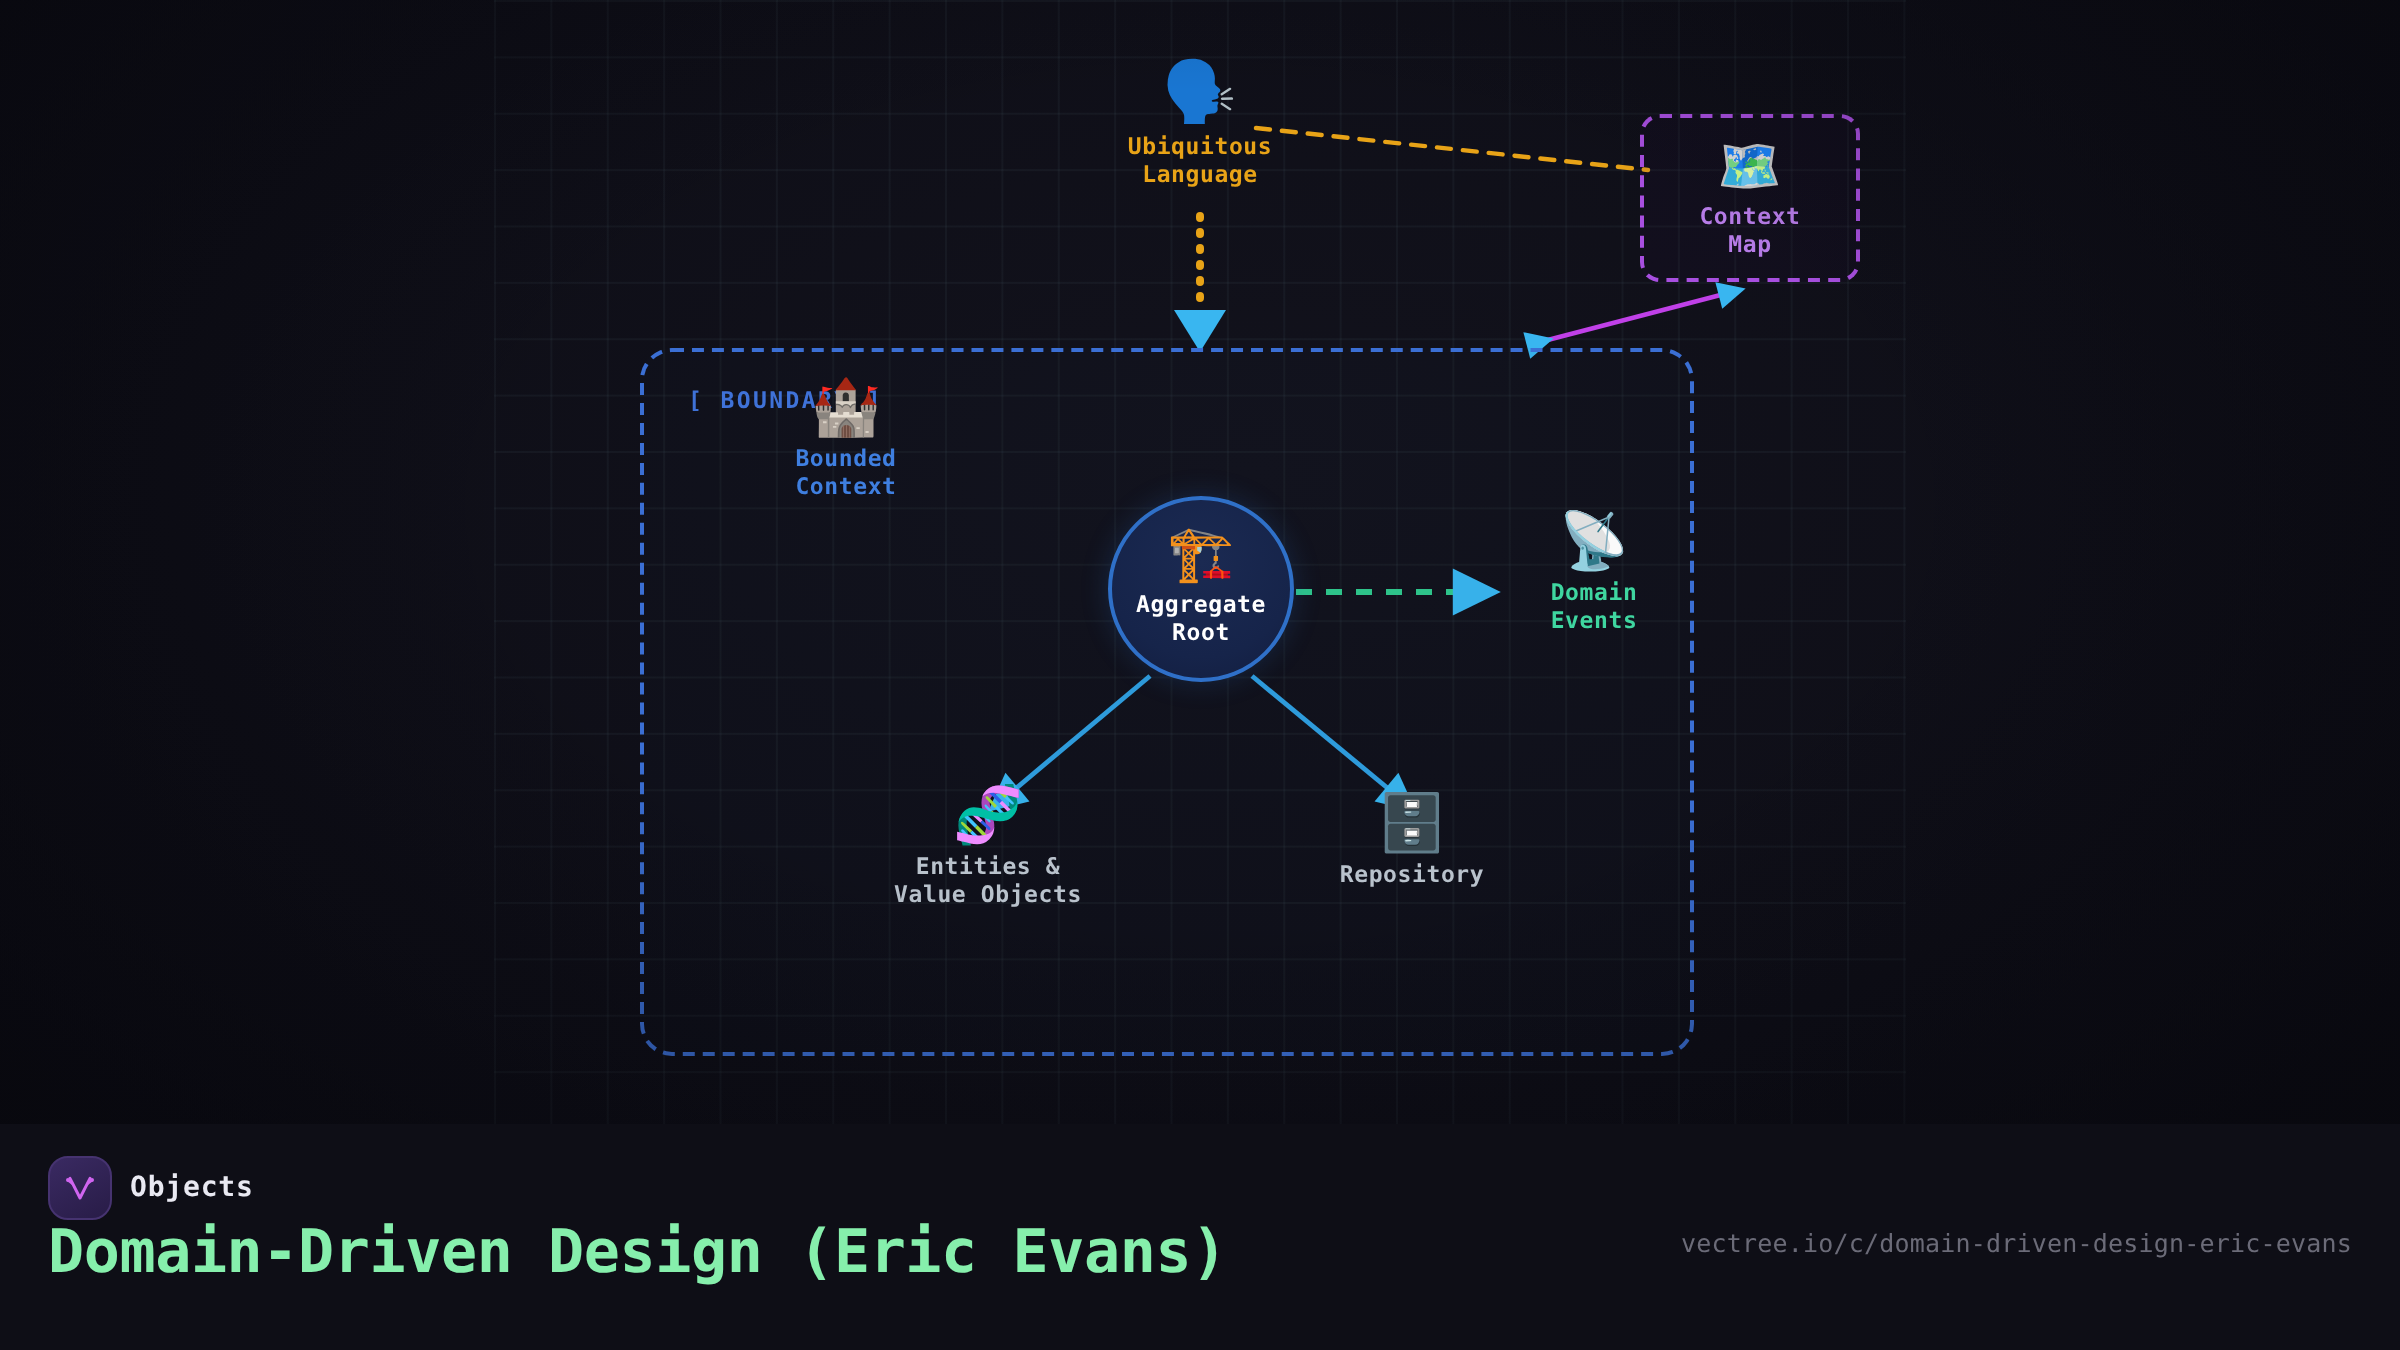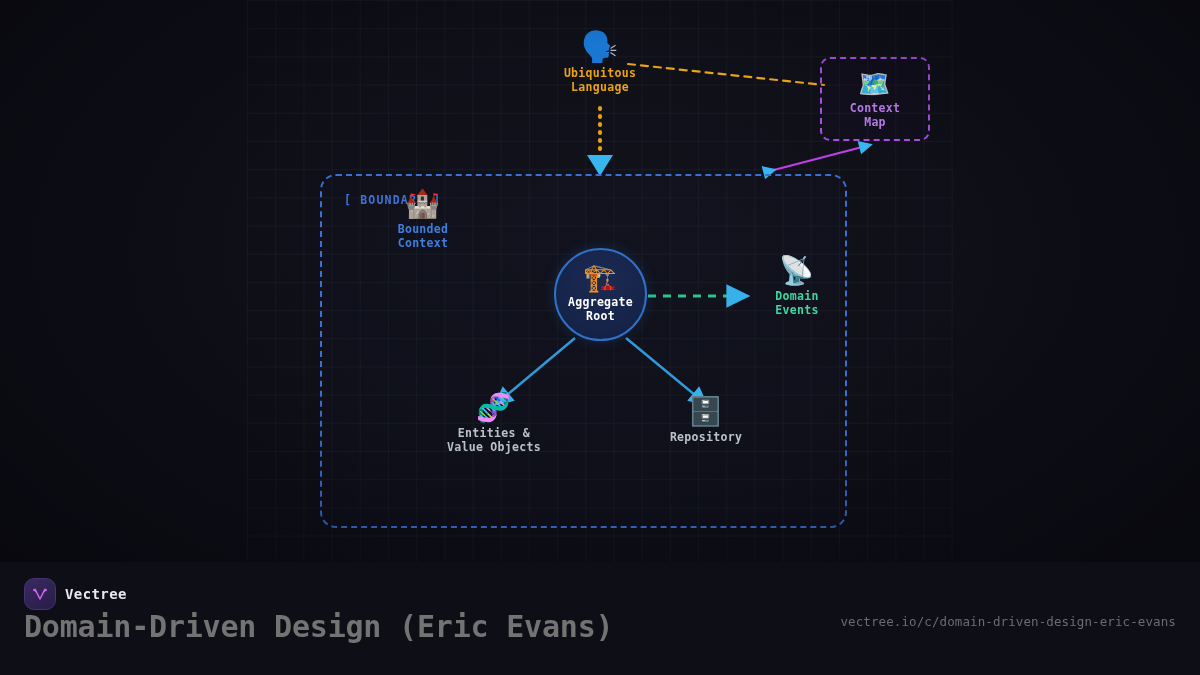--- a/index.html
+++ b/index.html
@@ -110,21 +110,21 @@
   #brand { position:absolute; left:24px; top:16px; display:flex; align-items:center; gap:9px; }
   #brand-mark {
     width:32px; height:32px; border-radius:10px;
     background:linear-gradient(150deg,#3a2a62 0%,#281c47 100%);
     display:flex; align-items:center; justify-content:center;
     border:1px solid #463370;
   }
   #brand-name { color:#e9e9f2; font-size:14px; font-weight:bold; letter-spacing:0.4px; }
   #deck-title {
     position:absolute; left:24px; top:47px;
-    color:#737373; font-size:30px; font-weight:bold; letter-spacing:-0.2px;
+    color:#86efac; font-size:30px; font-weight:bold; letter-spacing:-0.2px;
     white-space:nowrap;
   }
   #deck-url {
     position:absolute; right:24px; top:52px;
     color:#6b6b78; font-size:12.5px; letter-spacing:0.1px;
   }
 </style>
 </head>
 <body>
 
@@ -208,18 +208,18 @@
 
   <div id="brand">
     <div id="brand-mark">
       <svg width="18" height="18" viewBox="0 0 18 18" xmlns="http://www.w3.org/2000/svg">
         <path d="M4,4.2 L9,14 L14,4.2" fill="none" stroke="#d065f0" stroke-width="1.5" stroke-linecap="round" stroke-linejoin="round"></path>
         <path d="M5.4,7 L3.1,5.3 M12.6,7 L14.9,5.3" stroke="#d065f0" stroke-width="1.1" stroke-linecap="round"></path>
         <circle cx="3.0" cy="5.0" r="1.0" fill="#d065f0"></circle>
         <circle cx="15.0" cy="5.0" r="1.0" fill="#d065f0"></circle>
       </svg>
     </div>
-    <span id="brand-name">Vectree</span>
+    <span id="brand-name">Objects</span>
   </div>
 
   <div id="deck-title">Domain-Driven Design (Eric Evans)</div>
   <div id="deck-url">vectree.io/c/domain-driven-design-eric-evans</div>
 </div>
 
 </body></html>

